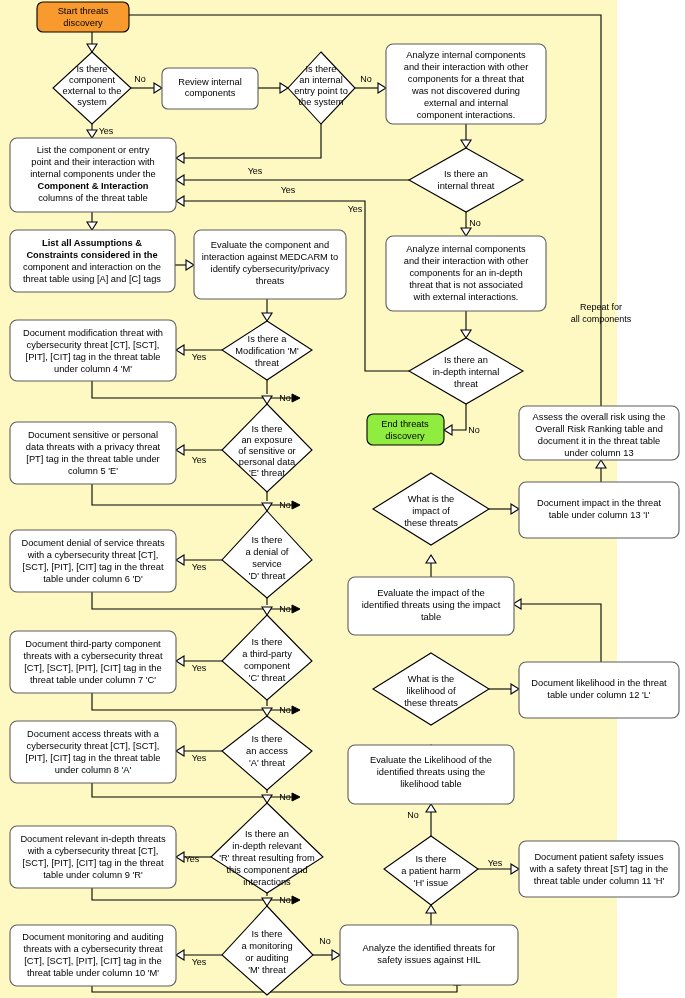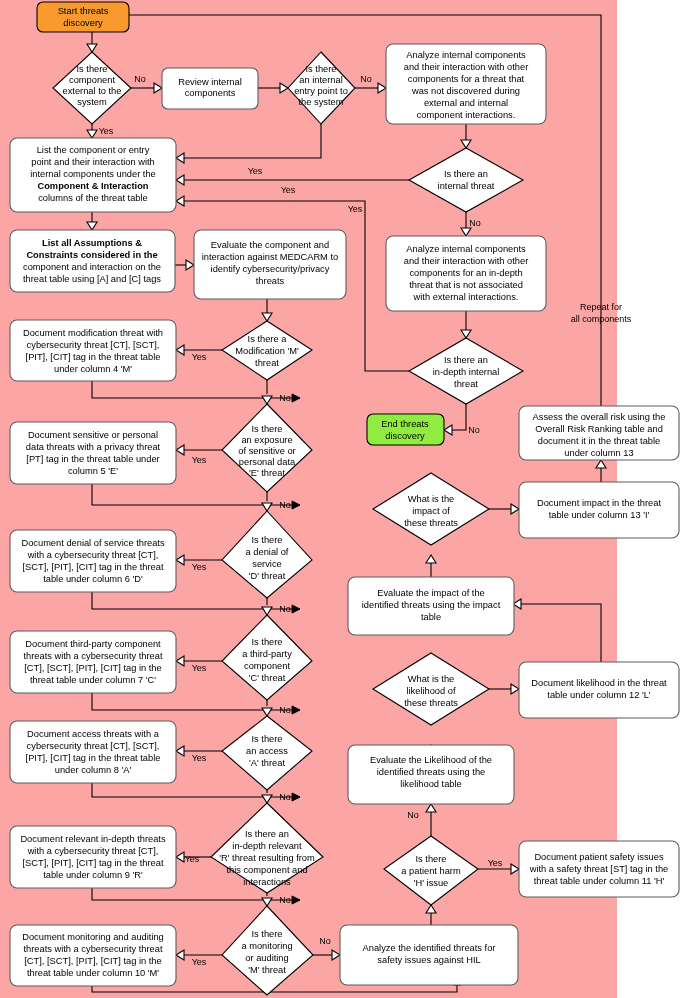--- a/index.html
+++ b/index.html
@@ -1,16 +1,16 @@
 <!DOCTYPE html>
 <html><head>
 <meta charset="utf-8">
 <style>
   html,body{margin:0;padding:0;background:#ffffff;}
-  #page{position:relative;width:617px;height:998px;background:#fca5a5;
+  #page{position:relative;width:617px;height:998px;background:#fef9c3;
         font-family:"Liberation Sans","DejaVu Sans",sans-serif;}
   svg{position:absolute;left:0;top:0;width:685px;height:998px;}
   .nodeTxt{font-family:"Liberation Sans","DejaVu Sans",sans-serif;
            font-size:9.3px;fill:#000;text-anchor:middle;}
   .edgeLbl{font-family:"Liberation Sans","DejaVu Sans",sans-serif;
            font-size:9px;fill:#000;text-anchor:middle;}
   .shape{fill:#ffffff;stroke:#5c5c5c;stroke-width:1.1;}
   .shape.term{stroke:#000000;}
   .dec{fill:#ffffff;stroke:#000000;stroke-width:1.1;}
   .ln{stroke:#000000;stroke-width:1.1;fill:none;}

